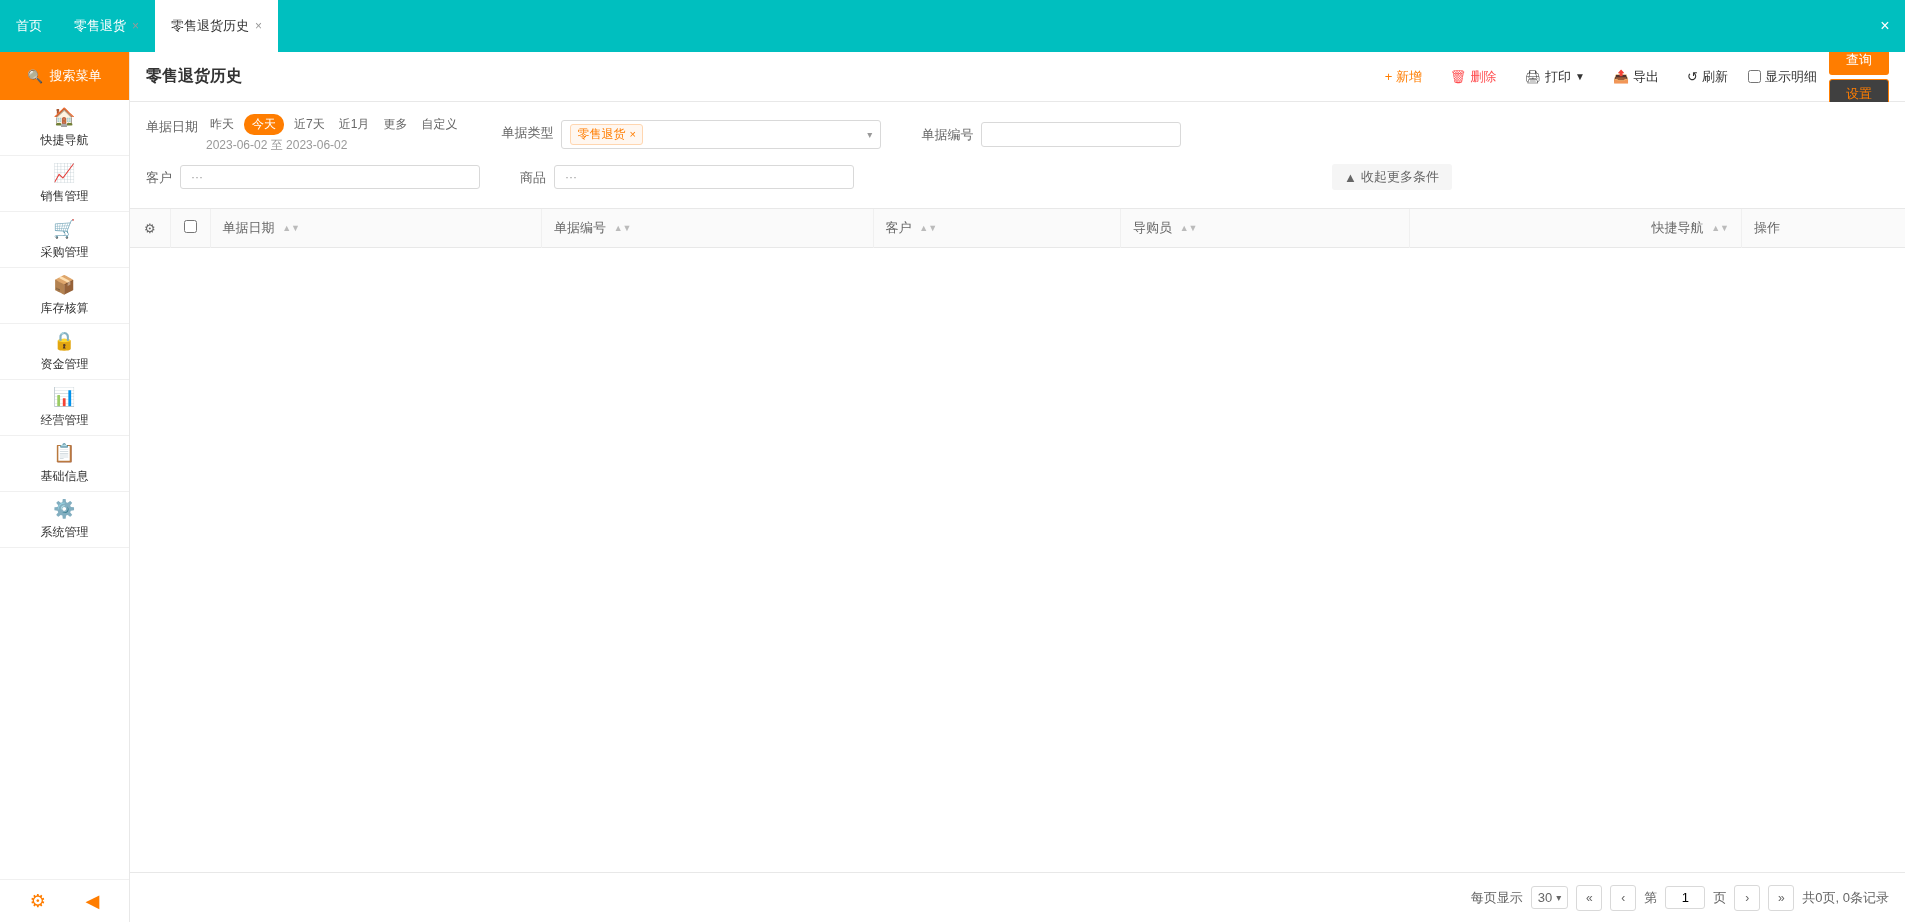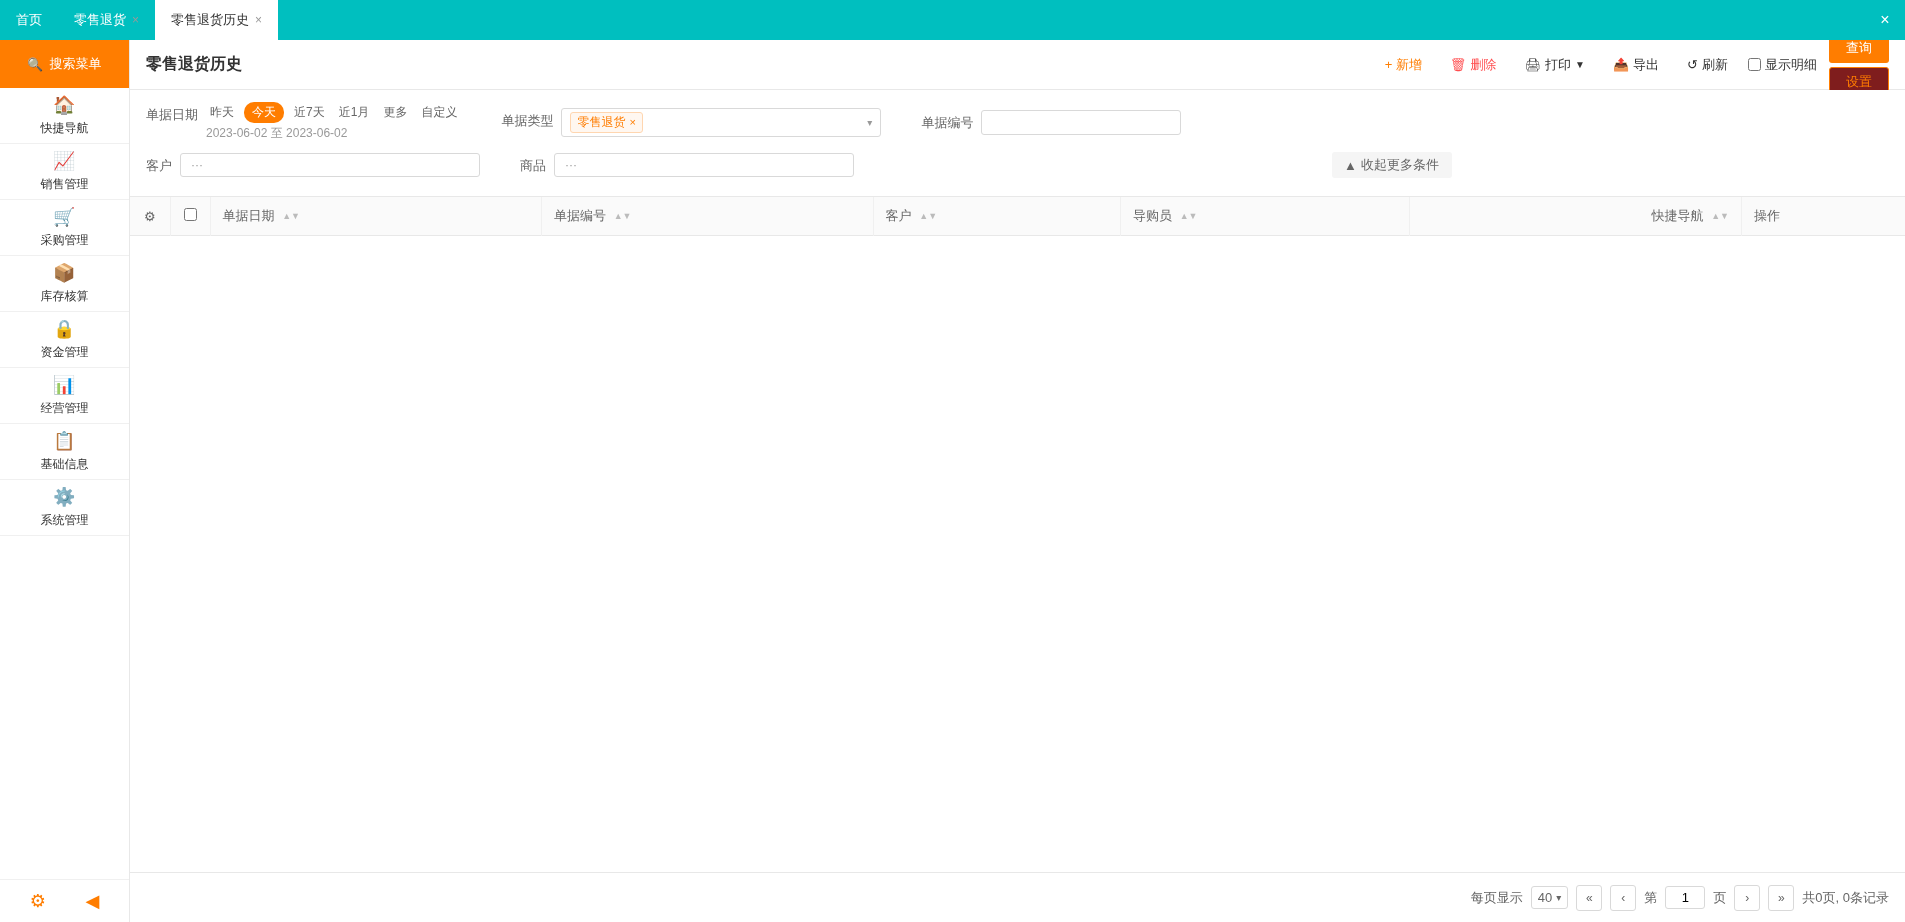--- a/index.html
+++ b/index.html
@@ -1,20 +1,20 @@
 <!DOCTYPE html>
 <html><head>
   <meta charset="utf-8">
   <style>
     * { box-sizing: border-box; margin: 0; padding: 0; font-family: 'Microsoft YaHei', Arial, sans-serif; }
     body { width: 1905px; height: 922px; overflow: hidden; display: flex; flex-direction: column; background: #f0f2f5; }
 
     
     .topbar {
-      height: 40px;
+      height: 52px;
       background: #00bfbf;
       display: flex;
       align-items: center;
       padding: 0 0 0 0;
       flex-shrink: 0;
     }
     .topbar-tabs {
       display: flex;
       align-items: center;
       height: 100%;
@@ -163,21 +163,21 @@
     .btn-query {
       background: #ff7d00;
       color: #fff;
       border: none;
       padding: 6px 16px;
       border-radius: 3px;
       font-size: 13px;
       cursor: pointer;
     }
     .btn-set {
-      background: #7f1d1d;
+      background: #404040;
       color: #ff7d00;
       border: 1px solid #ff7d00;
       padding: 5px 16px;
       border-radius: 3px;
       font-size: 13px;
       cursor: pointer;
     }
 
     
     .filter-area {
@@ -588,21 +588,21 @@
         </thead>
         <tbody>
         </tbody>
       </table>
 
     </div>
 
     <div class="pagination">
       <span class="page-size-label">每页显示</span>
       <div class="page-size-select">
-        <span>40</span>
+        <span>30</span>
         <span style="font-size:10px;">▾</span>
       </div>
       <div class="page-nav-btn">«</div>
       <div class="page-nav-btn">‹</div>
       <span>第</span>
       <input class="page-input" type="text" value="1" style="">
       <span>页</span>
       <div class="page-nav-btn">›</div>
       <div class="page-nav-btn">»</div>
       <span>共0页, 0条记录</span>

